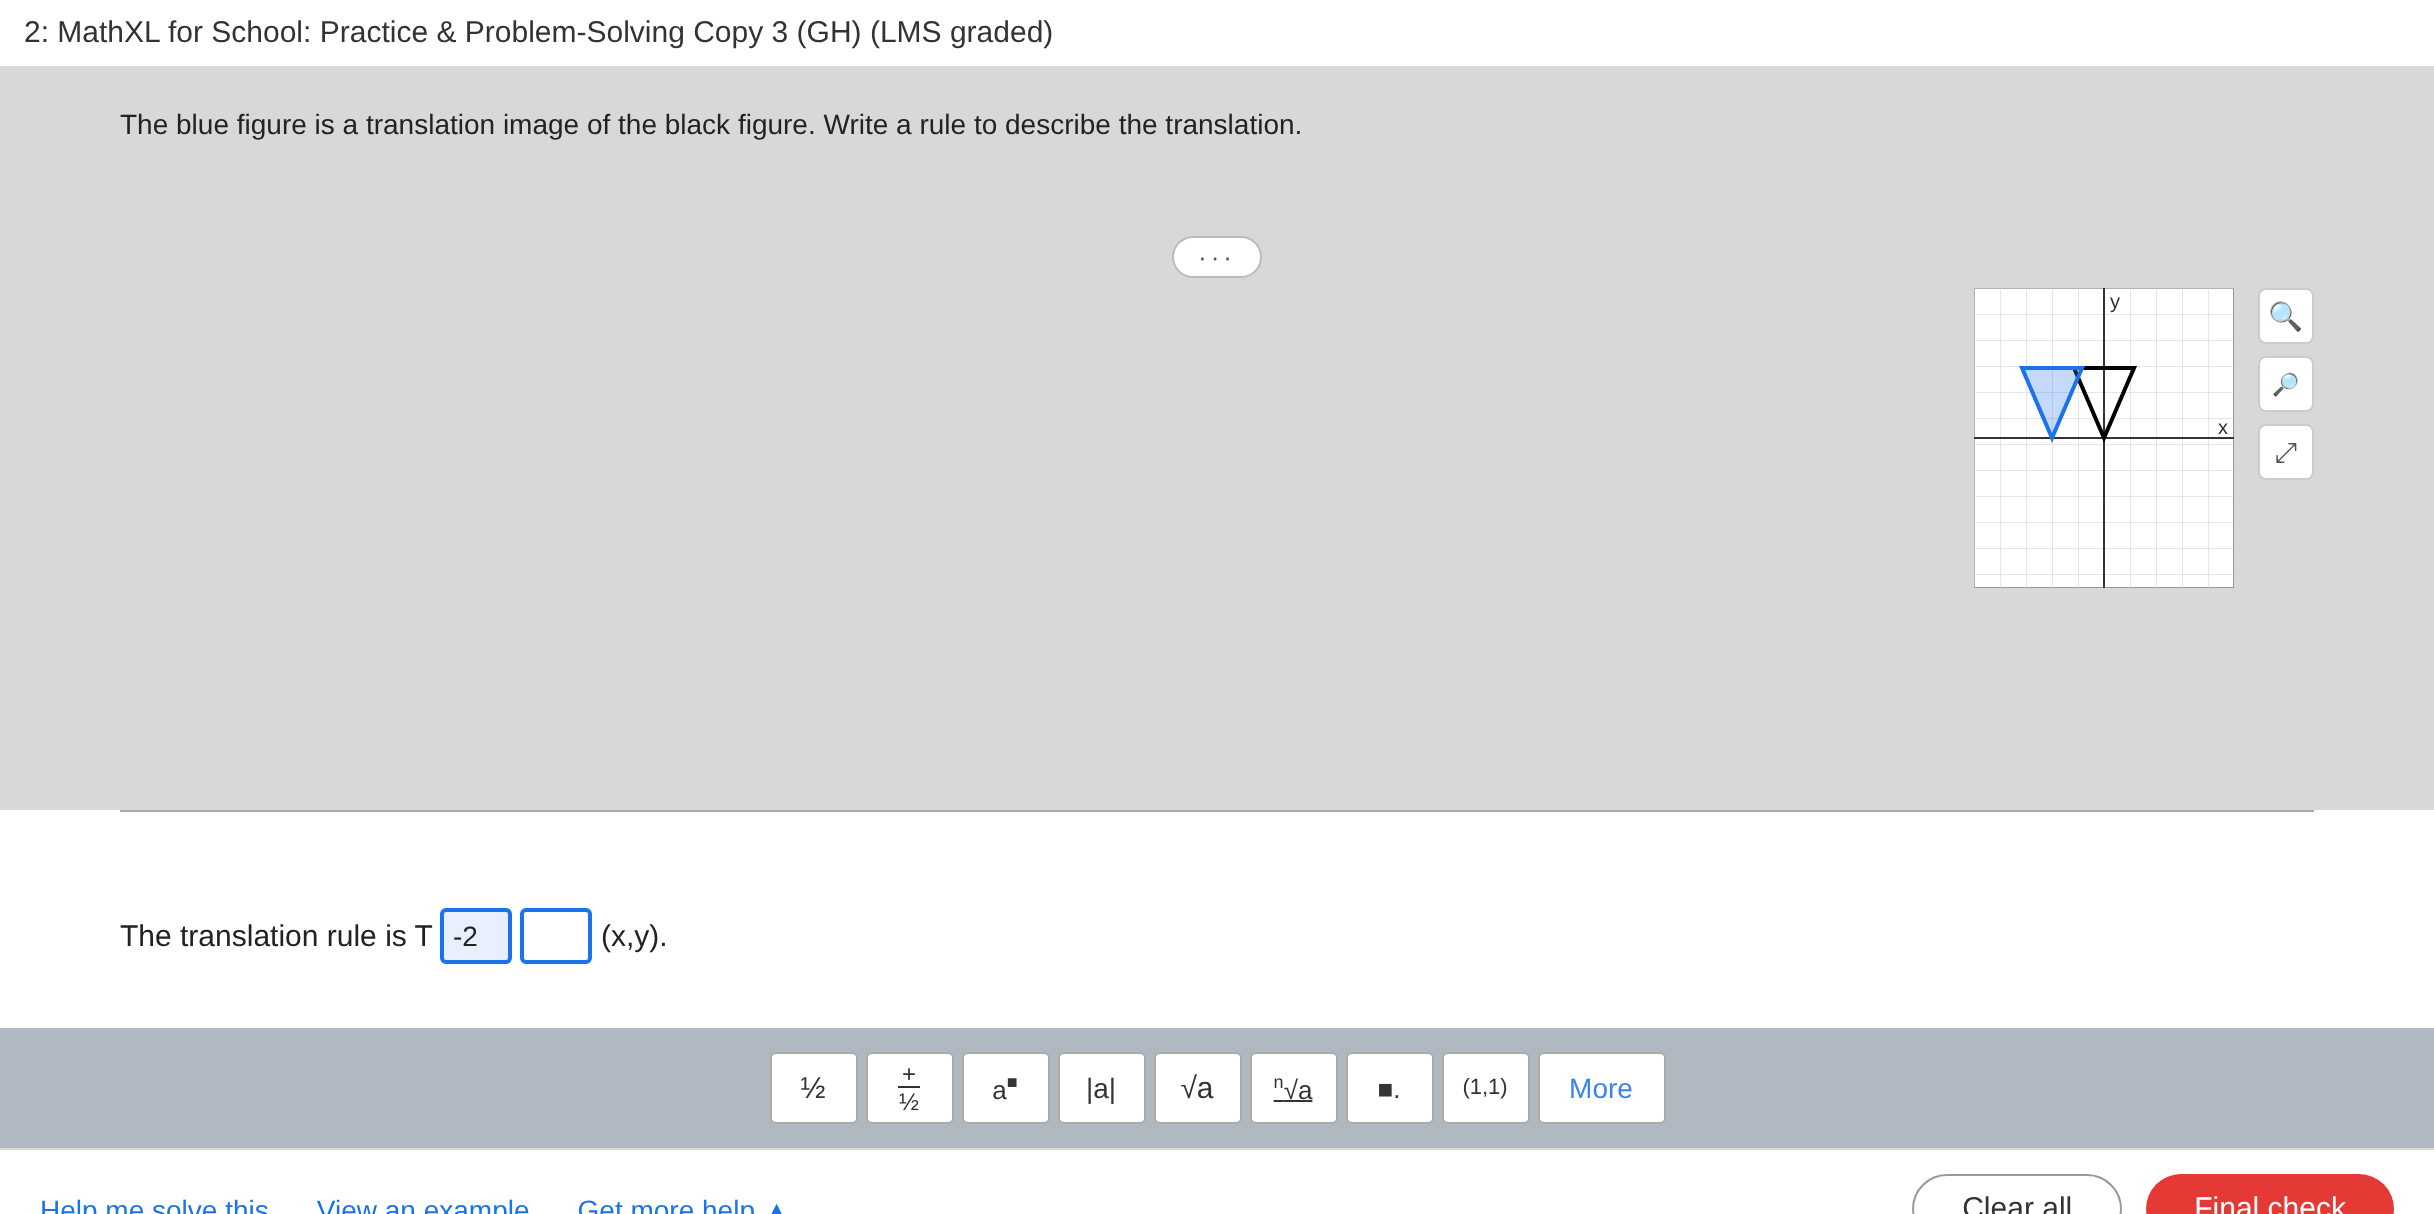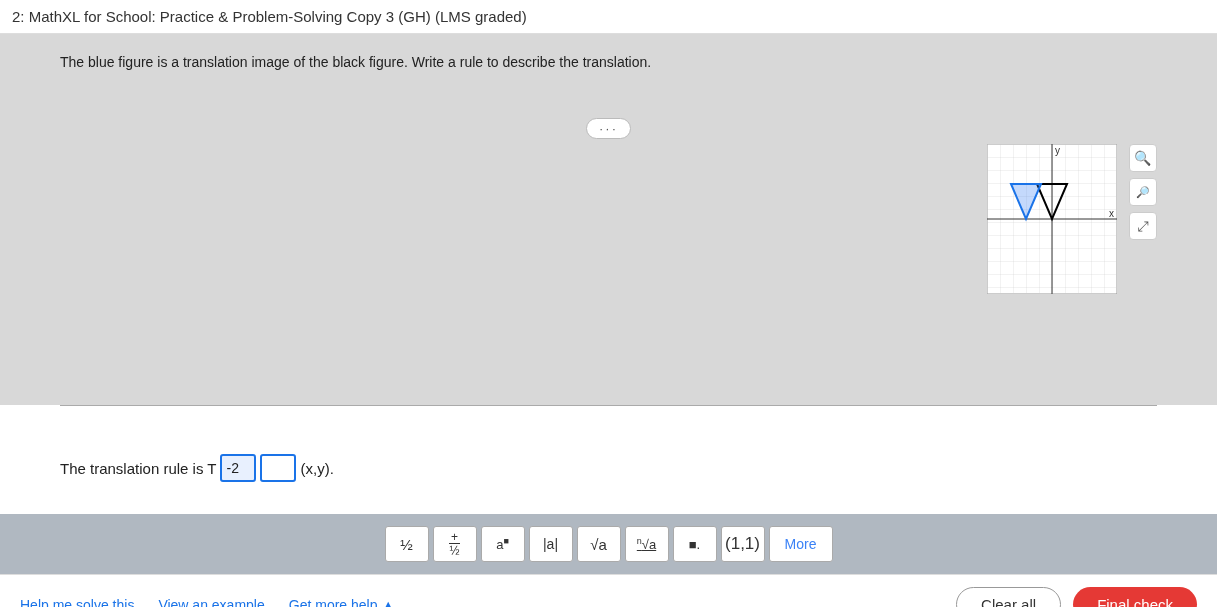--- a/index.html
+++ b/index.html
@@ -314,21 +314,21 @@
     <button class="toolbar-btn" title="Square root">
       <span style="font-size:15px;">√a</span>
     </button>
     <button class="toolbar-btn" title="Nth root">
       <span style="font-size:13px;text-decoration:underline;"><sup style="font-size:9px;">n</sup>√a</span>
     </button>
     <button class="toolbar-btn" title="Decimal">
       <span style="font-size:13px;">■.</span>
     </button>
     <button class="toolbar-btn" title="Point">
-      <span style="font-size:17px;">(1,1)</span>
+      <span style="font-size:11px;">(1,1)</span>
     </button>
     <button class="toolbar-btn more-btn">
       <span>More</span>
     </button>
   </div>
 
 </div>
 
 <div class="bottom-bar">
   <div class="bottom-left">

